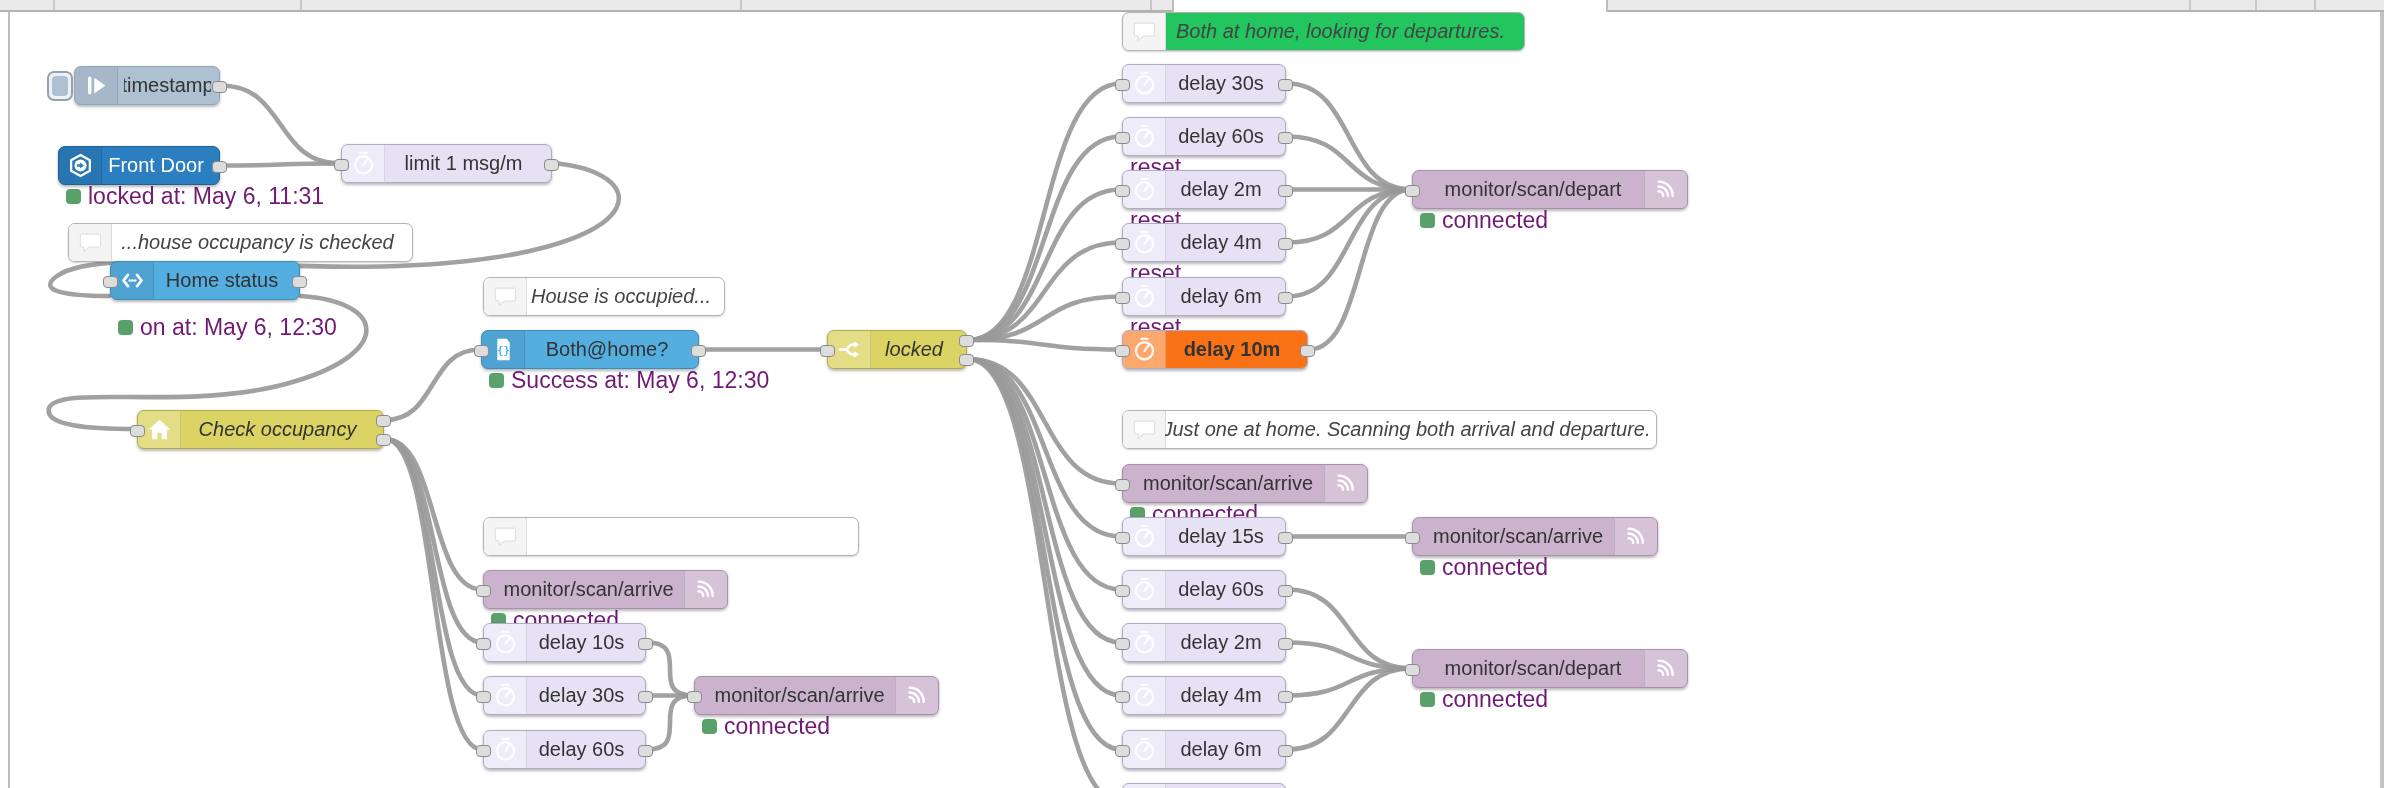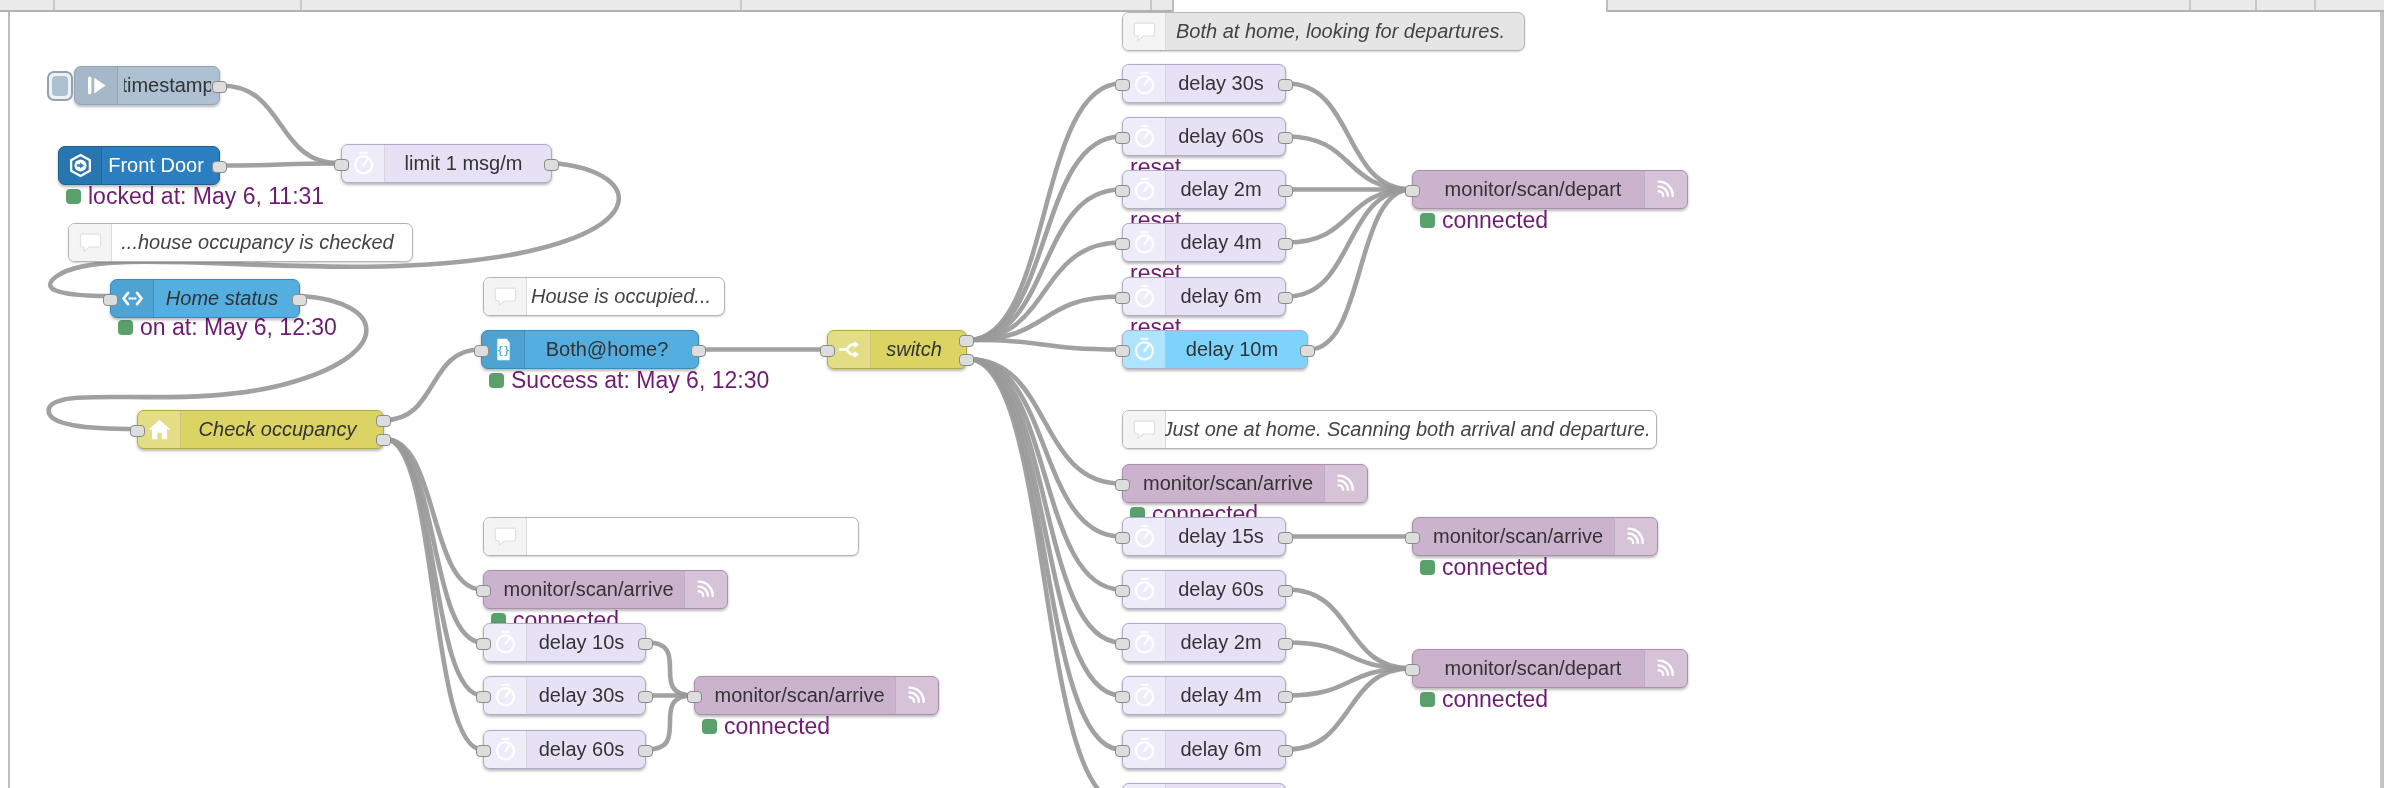--- a/index.html
+++ b/index.html
@@ -135,21 +135,21 @@
       <div class="port" style="right: -8px; top: 13.5px;"></div>
     </div>
     <div class="node comment" style="left: 68px; top: 223px; width: 345px; background: rgb(255, 255, 255); border-color: rgb(180, 180, 180);">
       <div class="strip left" style="background: rgb(244, 244, 244);">
         <svg width="27" height="27" viewBox="0 0 24 24">
           <path d="M4.5 4.5h15A1.7 1.7 0 0 1 21 6.2v8.1a1.7 1.7 0 0 1-1.5 1.7H11l-4.6 4v-4H4.5A1.7 1.7 0 0 1 3 14.3V6.2a1.7 1.7 0 0 1 1.5-1.7z" fill="#fff" stroke="#e0e0e0" stroke-width="1"></path>
         </svg>
       </div>
       <div class="nlabel italic" style="color: rgb(68, 68, 68); left: 42px; right: 8px;">...house occupancy is checked</div>
     </div>
-    <div class="node hass" style="left: 110px; top: 279px; width: 190px; background: rgb(84, 174, 224); border-color: rgb(60, 140, 186); font-style: italic;">
+    <div class="node hass" style="left: 110px; top: 261px; width: 190px; background: rgb(84, 174, 224); border-color: rgb(60, 140, 186);">
       <div class="strip left" style="background: rgba(0, 0, 0, 0.06);">
         <svg width="27" height="27" viewBox="0 0 24 24">
           <g stroke="#fff" stroke-width="2.4" fill="none" stroke-linecap="round" stroke-linejoin="round">
             <path d="M8 7 4 12l4 5"></path>
             <path d="M16 7l4 5-4 5"></path>
           </g>
           <circle cx="9.6" cy="12" r="1.2" fill="#fff"></circle>
           <circle cx="12" cy="12" r="1.2" fill="#fff"></circle>
           <circle cx="14.4" cy="12" r="1.2" fill="#fff"></circle>
         </svg>
@@ -199,26 +199,26 @@
     <div class="node func" style="left: 827px; top: 330px; width: 140px; background: rgb(219, 212, 100); border-color: rgb(177, 170, 72);">
       <div class="strip left" style="background: rgba(255, 255, 255, 0.22);">
         <svg width="27" height="27" viewBox="0 0 24 24">
           <path d="M3.5 12h4.5" stroke="#fff" stroke-width="2.4" fill="none" stroke-linecap="round"></path>
           <path d="M8 12c3.6 0 3-4.4 6.6-4.4h2" stroke="#fff" stroke-width="2.4" fill="none" stroke-linecap="round"></path>
           <path d="M8 12c3.6 0 3 4.4 6.6 4.4h2" stroke="#fff" stroke-width="2.4" fill="none" stroke-linecap="round"></path>
           <path d="M16.2 4.6l4.4 3-4.4 3z" fill="#fff"></path>
           <path d="M16.2 13.4l4.4 3-4.4 3z" fill="#fff"></path>
         </svg>
       </div>
-      <div class="nlabel italic" style="color: rgb(51, 51, 51); left: 42px; right: 8px;">switch</div>
+      <div class="nlabel italic" style="color: rgb(51, 51, 51); left: 42px; right: 8px;">locked</div>
       <div class="port" style="left: -8px; top: 13.5px;"></div>
       <div class="port" style="right: -8px; top: 4px;"></div>
       <div class="port" style="right: -8px; top: 23px;"></div>
     </div>
-    <div class="node comment" style="left: 1122px; top: 12px; width: 403px; background: #e5e5e5; border-color: rgb(180, 180, 180); text-align: right;">
+    <div class="node comment" style="left: 1122px; top: 12px; width: 403px; background: #22c55e; border-color: rgb(180, 180, 180); text-align: right;">
       <div class="strip left" style="background: rgb(244, 244, 244);">
         <svg width="27" height="27" viewBox="0 0 24 24">
           <path d="M4.5 4.5h15A1.7 1.7 0 0 1 21 6.2v8.1a1.7 1.7 0 0 1-1.5 1.7H11l-4.6 4v-4H4.5A1.7 1.7 0 0 1 3 14.3V6.2a1.7 1.7 0 0 1 1.5-1.7z" fill="#fff" stroke="#e0e0e0" stroke-width="1"></path>
         </svg>
       </div>
       <div class="nlabel italic" style="color: rgb(68, 68, 68); left: 42px; right: 8px;">Both at home, looking for departures.</div>
     </div>
     <div class="node delay" style="left: 1122px; top: 64px; width: 164px; background: rgb(230, 225, 245); border-color: rgb(177, 170, 200);">
       <div class="strip left" style="background: rgba(255, 255, 255, 0.38);">
         <svg width="27" height="27" viewBox="0 0 24 24">
@@ -294,21 +294,21 @@
           </g>
         </svg>
       </div>
       <div class="nlabel" style="color: rgb(51, 51, 51); left: 42px; right: 8px;">delay 6m</div>
       <div class="port" style="left: -8px; top: 13.5px;"></div>
       <div class="port" style="right: -8px; top: 13.5px;"></div>
     </div>
     <div class="status" style="left: 1130px; top: 318px;">
       <span>reset</span>
     </div>
-    <div class="node delay" style="left: 1122px; top: 330px; width: 186px; background: #7dd3fc; border-color: rgb(177, 170, 200);">
+    <div class="node delay" style="left: 1122px; top: 330px; width: 186px; background: #f97316; border-color: rgb(177, 170, 200); font-weight: bold;">
       <div class="strip left" style="background: rgba(255, 255, 255, 0.38);">
         <svg width="27" height="27" viewBox="0 0 24 24">
           <g stroke="rgba(255,255,255,.88)" fill="none" stroke-width="2.1" stroke-linecap="round">
             <circle cx="12" cy="13.2" r="7.6"></circle>
             <path d="M12 13.2l3.6-5"></path>
             <path d="M9.4 2.6h5.2"></path>
           </g>
         </svg>
       </div>
       <div class="nlabel" style="color: rgb(51, 51, 51); left: 42px; right: 8px;">delay 10m</div>

